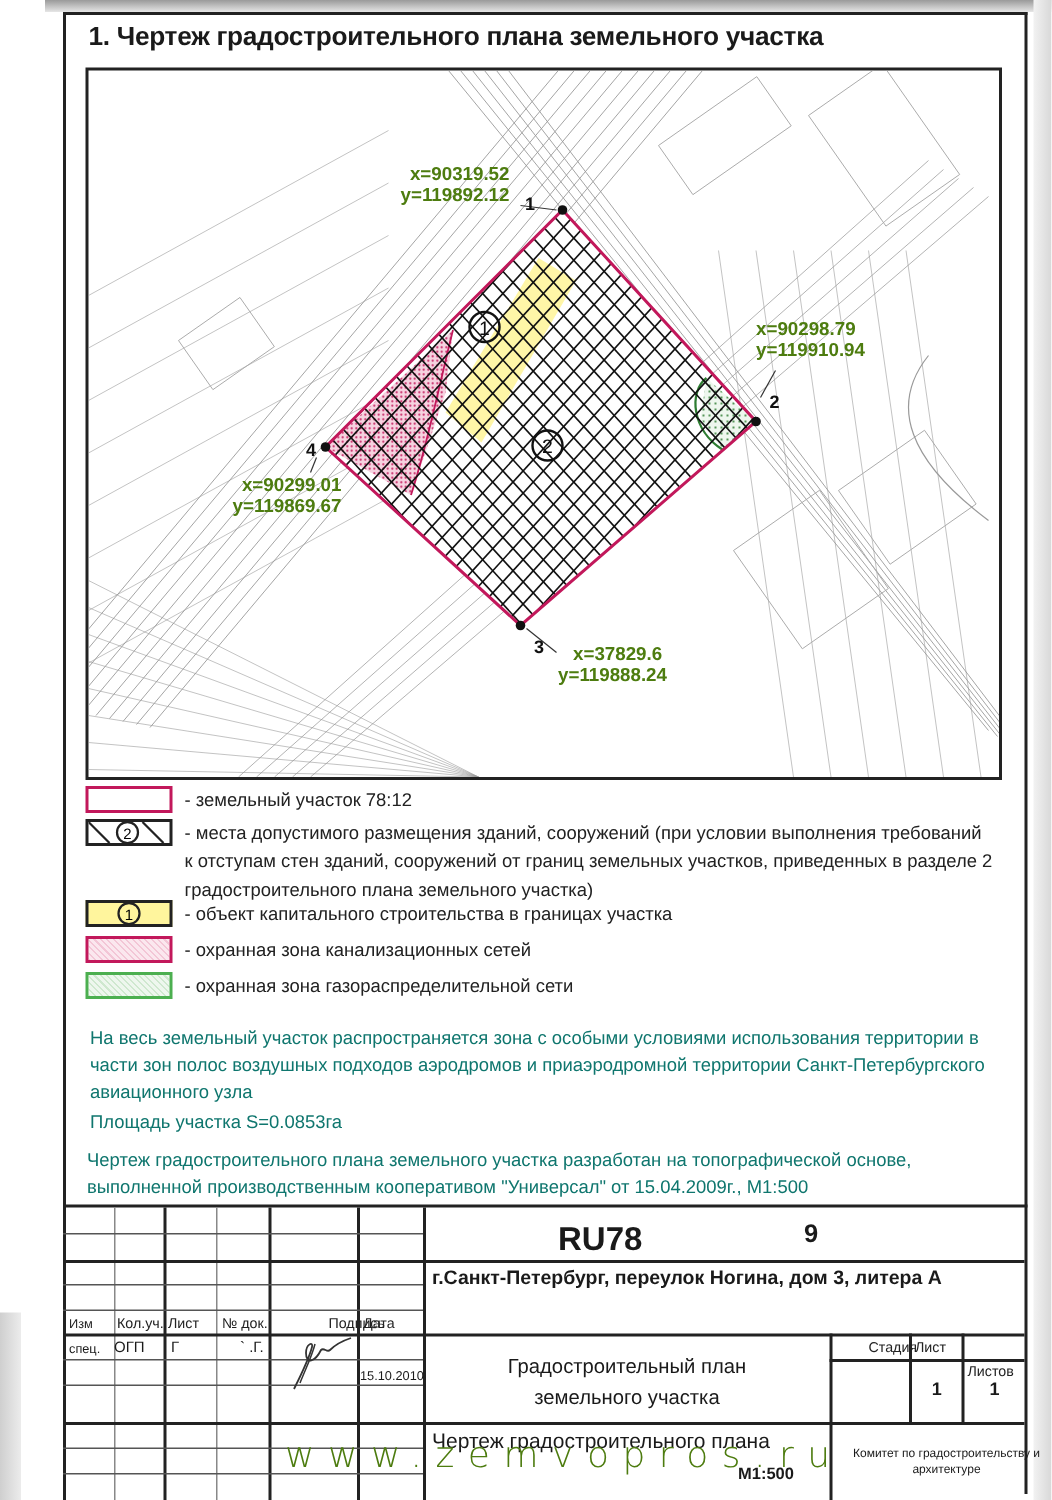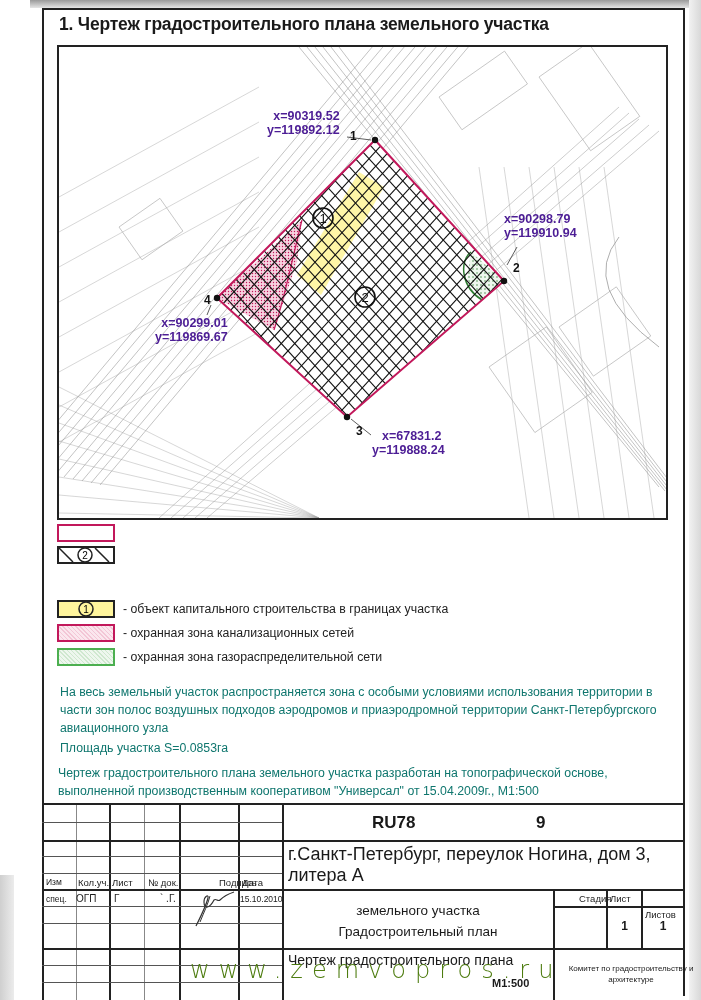--- a/index.html
+++ b/index.html
@@ -4,21 +4,21 @@
 <style>
   html,body{margin:0;padding:0;}
   body{width:701px;height:1000px;position:relative;overflow:hidden;background:#fff;font-family:"Liberation Sans",sans-serif;color:#1a1a1a;}
   .topshade{position:absolute;left:30px;top:0;width:671px;height:8px;background:linear-gradient(#9a9a9a,#e6e6e6);}
   .rightshade{position:absolute;right:0;top:0;width:12px;height:1000px;background:linear-gradient(90deg,#f2f2f2,#d8d8d8);}
   .leftshade{position:absolute;left:0;top:875px;width:14px;height:125px;background:linear-gradient(90deg,#cfcfcf,#ececec);}
   .sheet{position:absolute;left:42px;top:8px;width:643px;height:988px;border:2px solid #222;border-bottom:none;box-sizing:border-box;background:#fff;}
   .title{position:absolute;left:59px;top:14px;font-size:17.5px;font-weight:bold;letter-spacing:-0.2px;}
   .mapframe{position:absolute;left:57px;top:45px;width:611px;height:475px;border:2px solid #222;box-sizing:border-box;overflow:hidden;background:#fff;}
   .mapframe svg{position:absolute;left:0;top:0;}
-  .coord{position:absolute;font-weight:bold;font-size:12.5px;line-height:14px;color:#4c1d95;}
+  .coord{position:absolute;font-weight:bold;font-size:12.5px;line-height:14px;color:#4d7c0f;}
   .ptnum{position:absolute;font-weight:bold;font-size:12px;color:#111;}
   .legend-row{position:absolute;left:57px;display:flex;align-items:flex-start;}
   .legend-swatch{width:58px;height:18px;box-sizing:border-box;flex:none;position:relative;}
   .legend-text{font-size:12.3px;line-height:19px;margin-left:8px;color:#222;}
   .para{position:absolute;left:60px;font-size:12.3px;line-height:18px;color:#0f766e;}
   .stamp{position:absolute;left:42px;top:803px;width:643px;height:197px;border-top:2px solid #222;box-sizing:border-box;}
   .cell{position:absolute;font-size:9.5px;color:#222;}
   .hl{position:absolute;height:1px;background:#555;}
   .hlb{position:absolute;height:2px;background:#222;}
   .vl{position:absolute;width:1px;background:#888;}
@@ -292,44 +292,46 @@
   </div>
   <div class="ptnum" style="left:291px;top:82px;">1</div>
 
   <div class="coord" style="left:445px;top:165px;">
     <div>x=90298.79</div>
     <div>y=119910.94</div>
   </div>
   <div class="ptnum" style="left:454px;top:214px;">2</div>
 
   <div class="coord" style="left:313px;top:382px;">
-    <div style="padding-left:10px;">x=67831.2</div>
+    <div style="padding-left:10px;">x=37829.6</div>
     <div>y=119888.24</div>
   </div>
   <div class="ptnum" style="left:297px;top:377px;">3</div>
 
   <div class="coord" style="left:96px;top:269px;text-align:right;">
     <div>x=90299.01</div>
     <div>y=119869.67</div>
   </div>
   <div class="ptnum" style="left:145px;top:246px;">4</div>
 </div>
 
 <div class="legend-row" style="top:524px;">
   <div class="legend-swatch" style="border:2px solid #c2185b;"></div>
+  <div class="legend-text">- земельный участок 78:12</div>
 </div>
 <div class="legend-row" style="top:546px;width:610px;">
   <div class="legend-swatch" style="border:2px solid #222;">
     <svg width="54" height="14" style="position:absolute;left:0;top:0;">
       <line x1="0" y1="0" x2="14" y2="14" stroke="#222" stroke-width="1.5"></line>
       <line x1="36" y1="0" x2="50" y2="14" stroke="#222" stroke-width="1.5"></line>
       <circle cx="26" cy="7" r="7" fill="#fff" stroke="#222" stroke-width="1.5"></circle>
       <text x="26" y="11" font-size="10" text-anchor="middle" font-family="Liberation Sans, sans-serif">2</text>
     </svg>
   </div>
+  <div class="legend-text" style="width:540px;">- места допустимого размещения зданий, сооружений (при условии выполнения требований к отступам стен зданий, сооружений от границ земельных участков, приведенных в разделе 2 градостроительного плана земельного участка)</div>
 </div>
 <div class="legend-row" style="top:600px;">
   <div class="legend-swatch" style="border:2px solid #222;background:#fff59d;">
     <svg width="54" height="14" style="position:absolute;left:0;top:0;">
       <circle cx="27" cy="7" r="7" fill="none" stroke="#222" stroke-width="1.5"></circle>
       <text x="27" y="11" font-size="10" text-anchor="middle" font-family="Liberation Sans, sans-serif">1</text>
     </svg>
   </div>
   <div class="legend-text">- объект капитального строительства в границах участка</div>
 </div>
@@ -379,29 +381,29 @@
   <div class="cell" style="left:200px;top:72px;">Дата</div>
 
   <div class="stamp-text" style="left:4px;top:89px;font-size:8.5px;">спец.</div>
   <div class="stamp-text" style="left:34px;top:88px;font-size:10px;">ОГП</div>
   <div class="stamp-text" style="left:72px;top:88px;font-size:10px;">Г</div>
   <div class="stamp-text" style="left:118px;top:88px;font-size:10px;">` .Г.</div>
   <svg style="position:absolute;left:146px;top:85px;" width="50" height="40">
     <path d="M8 36 C14 24,18 16,20 8 C21 4,16 6,16 12 C16 20,22 18,26 10 C28 8,30 12,32 10 C36 6,40 4,46 2" fill="none" stroke="#333" stroke-width="1.2"></path>
     <path d="M12 32 C16 22,20 14,22 6" fill="none" stroke="#333" stroke-width="1"></path>
   </svg>
-  <div class="stamp-text" style="left:198px;top:89px;font-size:8.5px;">15.10.2010</div>
-
-  <div class="stamp-text" style="left:330px;top:8px;font-size:17px;font-weight:bold;">RU78</div>
+  <div class="stamp-text" style="left:198px;top:107px;font-size:8.5px;">15.10.2010</div>
+
+  <div class="stamp-text" style="left:330px;top:8px;font-size:22px;font-weight:bold;">RU78</div>
   <div class="stamp-text" style="left:494px;top:8px;font-size:17px;font-weight:bold;">9</div>
-  <div class="stamp-text" style="left:246px;top:39px;font-size:18px;">г.Санкт-Петербург, переулок Ногина, дом 3, литера А</div>
+  <div class="stamp-text" style="left:246px;top:39px;font-size:13px;font-weight:bold;">г.Санкт-Петербург, переулок Ногина, дом 3, литера А</div>
 
   <div class="stamp-text" style="left:242px;top:95px;width:268px;text-align:center;font-size:13.5px;line-height:21px;">
+    <div>Градостроительный план</div>
     <div>земельного участка</div>
-    <div>Градостроительный план</div>
   </div>
 
   <div class="cell" style="left:537px;top:88px;text-align:right;">Стадия</div>
   <div class="cell" style="left:568px;top:88px;">Лист</div>
   <div class="cell" style="left:603px;top:104px;">Листов</div>
   <div class="stamp-text" style="left:514px;top:114px;width:48px;text-align:center;font-size:12px;font-weight:bold;"></div>
   <div class="stamp-text" style="left:566px;top:114px;width:33px;text-align:center;font-size:12px;font-weight:bold;">1</div>
   <div class="stamp-text" style="left:601px;top:114px;width:40px;text-align:center;font-size:12px;font-weight:bold;">1</div>
 
   <div class="stamp-text" style="left:246px;top:147px;font-size:14px;">Чертеж градостроительного плана</div>

